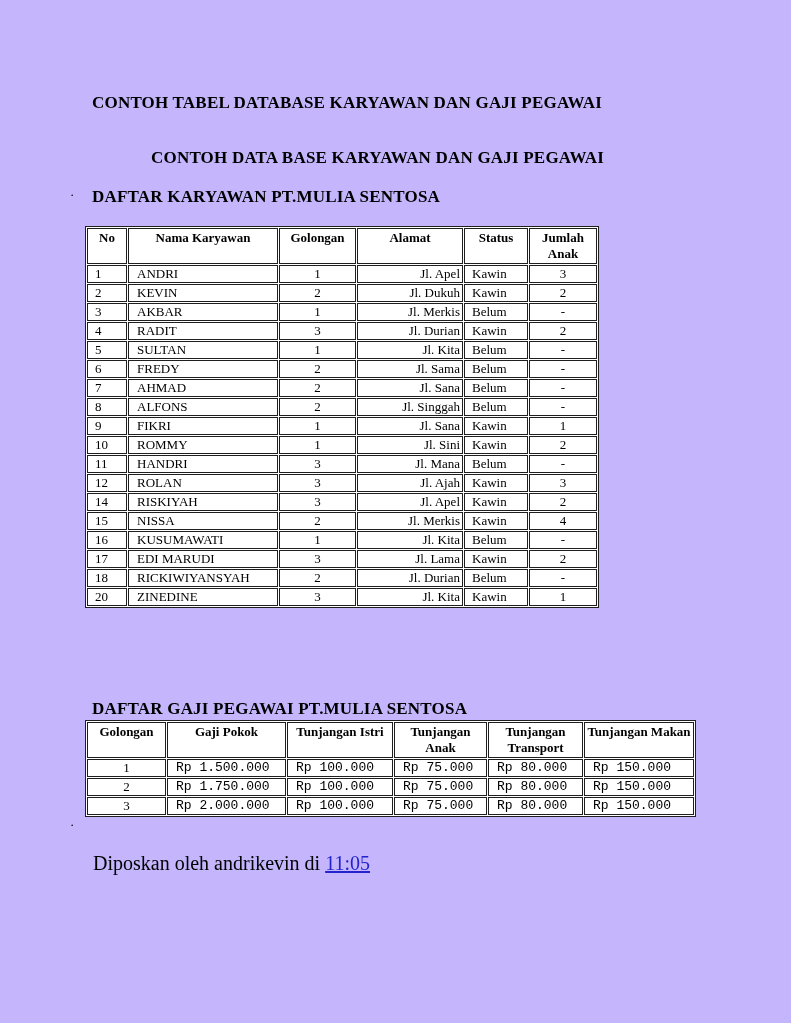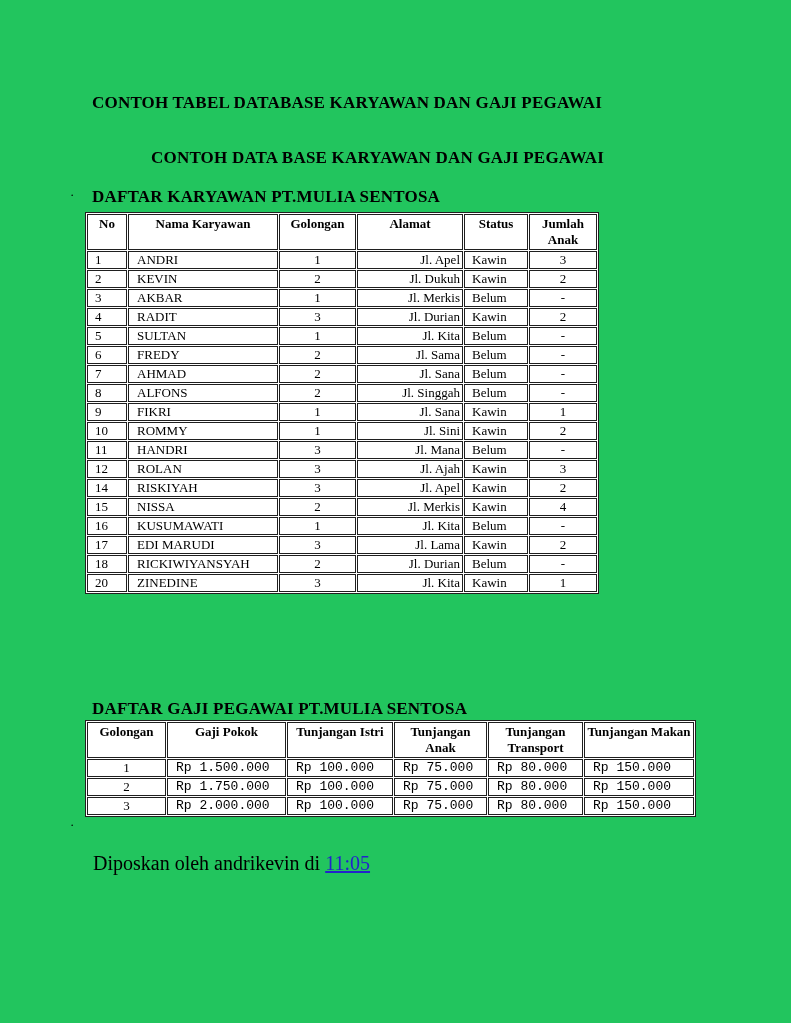--- a/index.html
+++ b/index.html
@@ -1,21 +1,21 @@
 <!DOCTYPE html>
 <html><head>
 <meta charset="utf-8">
 <style>
   * { margin: 0; padding: 0; box-sizing: border-box; }
   html, body { background: #ffffff; }
   .page {
     position: relative;
     width: 791px;
     height: 1023px;
-    background: #22c55e;
+    background: #c4b5fd;
     font-family: "Liberation Serif", "DejaVu Serif", serif;
     color: #000000;
     overflow: hidden;
     padding-left: 8px;
   }
   .doc-title {
     position: absolute;
     font-size: 17px;
     font-weight: bold;
     letter-spacing: 0.2px;
@@ -53,21 +53,21 @@
     text-align: center;
     vertical-align: top;
     padding: 1px 2px;
   }
   table.doc-table td {
     height: 16px;
     vertical-align: middle;
     padding: 0 2px;
   }
 
-  .t-emp { left: 85px; top: 212px; width: 514px; }
+  .t-emp { left: 85px; top: 226px; width: 514px; }
   .t-emp td:nth-child(1) { text-align: left;   padding-left: 7px; }
   .t-emp td:nth-child(2) { text-align: left;   padding-left: 8px; }
   .t-emp td:nth-child(3) { text-align: center; }
   .t-emp td:nth-child(4) { text-align: right;   padding-left: 8px; }
   .t-emp td:nth-child(5) { text-align: left;   padding-left: 7px; }
   .t-emp td:nth-child(6) { text-align: center; }
 
   .t-sal { left: 85px; top: 720px; width: 611px; }
   .t-sal td:nth-child(1) { text-align: center; }
   .t-sal td:nth-child(n+2) { text-align: left; padding-left: 8px; font-family: Liberation Mono, monospace; }

